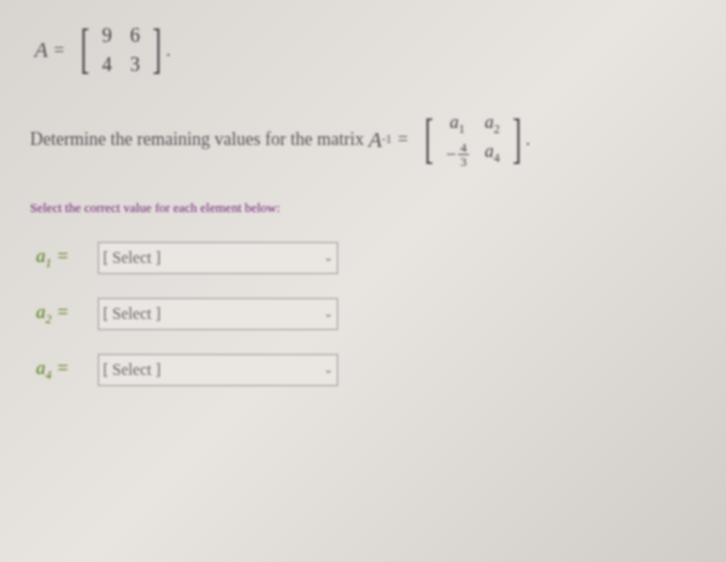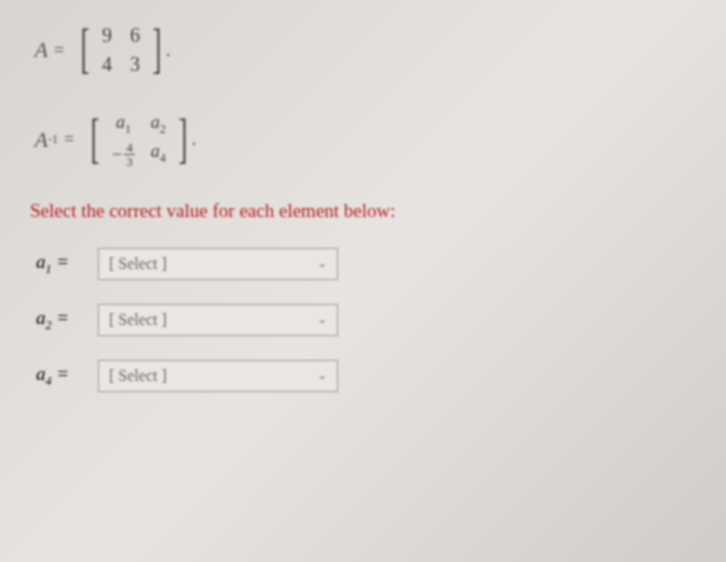--- a/index.html
+++ b/index.html
@@ -52,42 +52,42 @@
       flex-direction: column;
       align-items: center;
       font-size: 13px;
       line-height: 1;
       vertical-align: middle;
     }
     .frac .num { border-bottom: 1px solid #444; padding: 0 2px; }
     .frac .den { padding: 0 2px; }
     .subscript { font-size: 12px; vertical-align: sub; }
     .instruction {
-      font-size: 19px;
-      color: #b91c1c;
+      font-size: 13px;
+      color: #701a75;
       margin-bottom: 26px;
       margin-top: 2px;
     }
     .select-row {
       display: flex;
       align-items: center;
       margin-bottom: 24px;
       margin-left: 6px;
     }
     .select-label {
       font-size: 19px;
       font-style: italic;
-      color: #000000;
+      color: #4d7c0f;
       margin-right: 10px;
       min-width: 52px;
     }
     .select-box {
       border: 1px solid #999;
       background: #eae6e2;
-      padding: 6px 10px;
+      padding: 6px 4px;
       width: 240px;
       display: flex;
       justify-content: space-between;
       align-items: center;
       font-size: 16px;
       color: #666;
     }
     .chevron {
       font-size: 11px;
       color: #666;
@@ -109,20 +109,21 @@
       <span>6</span>
       <span>4</span>
       <span>3</span>
     </span>
     <span class="bracket">]</span>
   </span>
   <span>.</span>
 </div>
 
 <div class="line line2">
+  <span>Determine the remaining values for the matrix</span>
   <span>&nbsp;</span>
   <span class="var-a">A</span>
     <span class="sup">-1</span>
   <span class="eq">=</span>
   <span class="matrix">
     <span class="bracket">[</span>
     <span class="matrix-cells">
       <span><i>a</i><span class="subscript">1</span></span>
       <span><i>a</i><span class="subscript">2</span></span>
       <span class="cell-frac">

